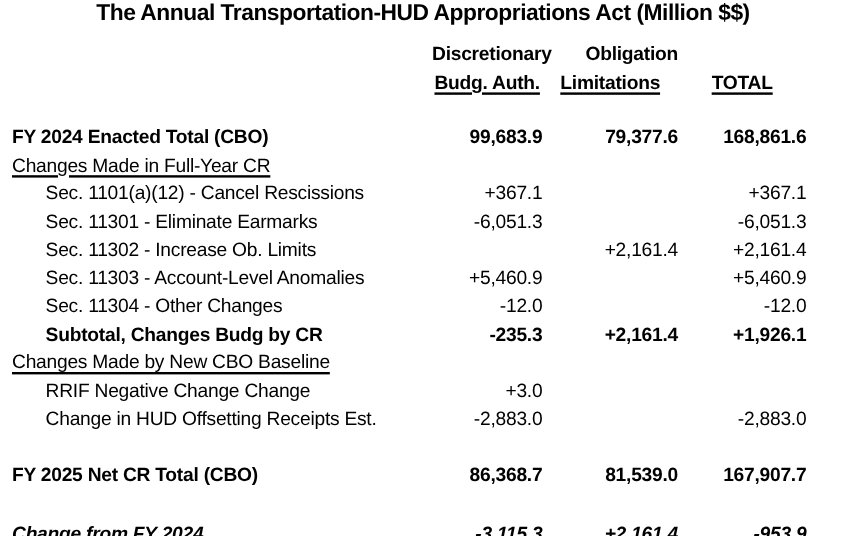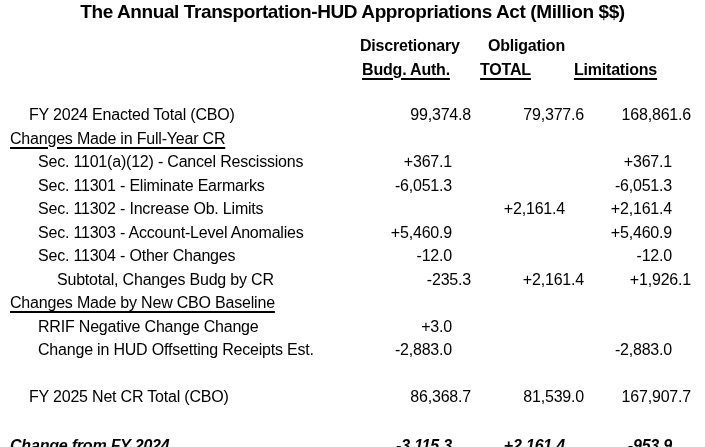--- a/index.html
+++ b/index.html
@@ -44,21 +44,21 @@
     box-sizing: border-box;
     overflow: hidden;
   }
   .num {
     text-align: right;
     box-sizing: border-box;
   }
   .n0 { width: 92px; }
   .n1 { width: 113px; }
   .n2 { width: 107px; }
-  .bold { font-weight: 400; margin-left: 19px; }
+  .bold { font-weight: 700; }
   .bold-italic { font-weight: 700; font-style: italic; margin-top: 25px; }
   .indent .label { padding-left: 28px; }
   .u, .underline .label span {
     text-decoration: underline;
     text-decoration-thickness: 1.5px;
     text-underline-offset: 3px;
     text-align: center;
   }
   .header .num { font-weight: 700; }
 </style>
@@ -71,30 +71,30 @@
   <div class="table">
     <div class="row header">
       <div class="label"></div>
       <div class="num n0">Discretionary</div>
       <div class="num n1">Obligation</div>
       <div class="num n2"></div>
     </div>
     <div class="row header">
       <div class="label"></div>
       <div class="num n0 u">Budg. Auth.</div>
+      <div class="num n1 u">Limitations</div>
       <div class="num n2 u">TOTAL</div>
-      <div class="num n1 u">Limitations</div>
     </div>
 
     <div class="header-gap"></div>
 
     <div>
         <div class="row bold">
           <div class="label"><span>FY 2024 Enacted Total (CBO)</span></div>
-          <div class="num n0">99,374.8</div>
+          <div class="num n0">99,683.9</div>
           <div class="num n1">79,377.6</div>
           <div class="num n2">168,861.6</div>
         </div>
         <div class="row underline">
           <div class="label"><span>Changes Made in Full-Year CR</span></div>
           <div class="num n0"></div>
           <div class="num n1"></div>
           <div class="num n2"></div>
         </div>
         <div class="row indent">

